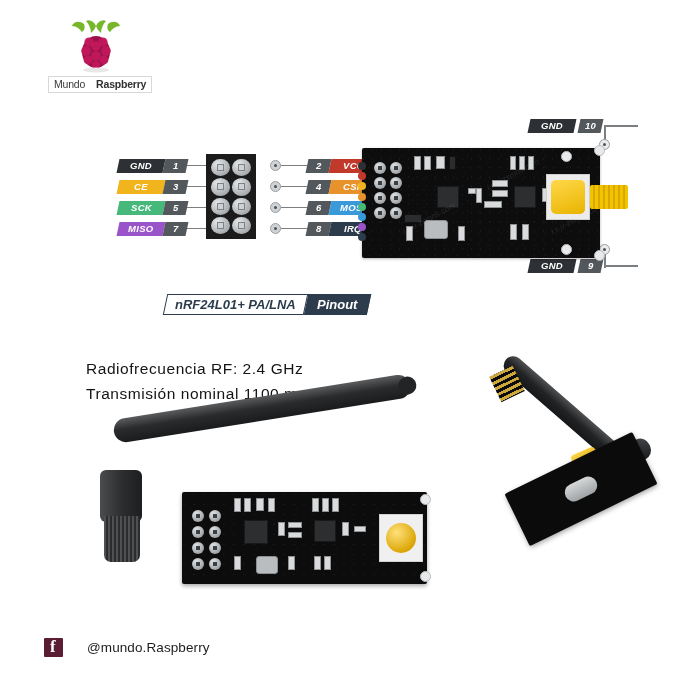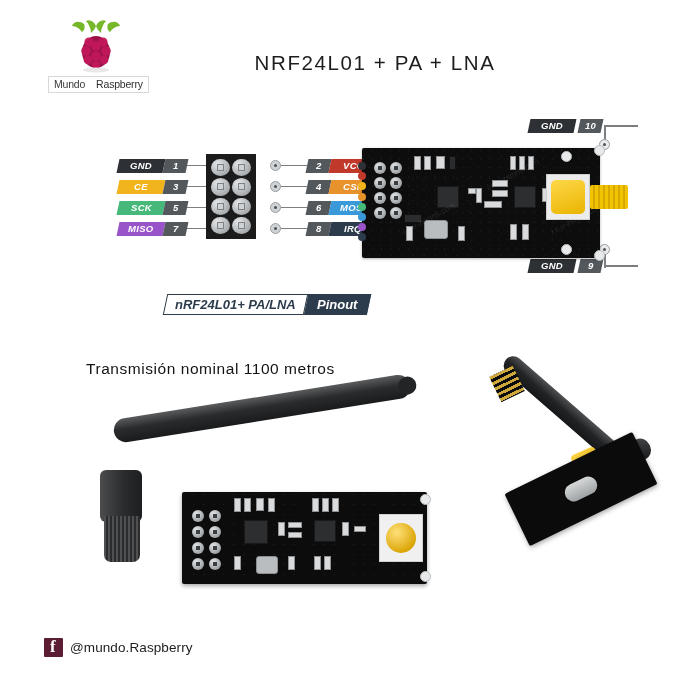--- a/index.html
+++ b/index.html
@@ -15,21 +15,21 @@
   
   .logo-wrap{position:absolute;left:48px;top:18px;width:96px;height:82px;text-align:center;}
   .berry{position:relative;width:58px;height:56px;margin:0 auto;}
   .logo-caption{
     margin-top:2px;display:inline-block;
     font-family:"Liberation Sans",sans-serif;
     font-size:10.5px;letter-spacing:-0.2px;color:#3a3a3a;
     border:1px solid #d8d8d8;background:#fff;padding:1px 5px 2px 5px;
     white-space:nowrap;
   }
-  .logo-caption b{font-weight:normal;color:#2f2f2f;margin-left:11px;}
+  .logo-caption b{font-weight:bold;color:#2f2f2f;margin-left:11px;}
   .title-block{
     position:absolute;left:225px;top:48px;width:300px;text-align:center;
     color:#1d1d1d;line-height:1.42;
   }
   .title-line1{font-size:19.5px;letter-spacing:2.2px;font-weight:normal;}
   .title-line2{font-size:20.5px;letter-spacing:1.6px;font-weight:normal;}
 
   
   .pinout{position:absolute;left:118px;top:150px;width:250px;height:110px;}
   .pin-col{position:absolute;top:8px;display:flex;flex-direction:column;gap:6px;}
@@ -89,21 +89,21 @@
     background:#2c3c4c;color:#fff;font-size:13px;font-weight:bold;font-style:italic;
     display:flex;align-items:center;padding:0 11px;border:1.4px solid #2c3c4c;border-left:none;
   }
   .banner span{display:inline-block;transform:skewX(12deg);}
 
   
   .spec{position:absolute;left:86px;top:356px;color:#141414;line-height:1.62;}
   .spec div{font-size:15.5px;letter-spacing:0.55px;}
 
   
-  .footer{position:absolute;left:44px;top:638px;display:flex;align-items:center;gap:7px;}
+  .footer{position:absolute;left:44px;top:638px;display:flex;align-items:center;gap:24px;}
   .fb{width:19px;height:19px;background:#5b1d33;position:relative;border-radius:1px;}
   .fb:after{
     content:"f";position:absolute;left:6px;top:-1px;color:#fff;
     font-family:"Liberation Serif",serif;font-weight:bold;font-size:17px;
   }
   .fb-text{font-size:13.5px;color:#1d1d1d;letter-spacing:0.1px;}
 
   
   .pcb-top{position:absolute;left:362px;top:148px;width:238px;height:110px;}
   .pcb-body{position:absolute;inset:0;background:#0d0d0d;border-radius:2px;
@@ -204,21 +204,20 @@
             <circle cx="37" cy="42" r="4.4"></circle>
           <circle cx="29" cy="47" r="4"></circle>
         </g>
         <ellipse cx="29" cy="52" rx="13" ry="2.4" fill="#e8e8e8"></ellipse>
       </svg>
     </div>
     <span class="logo-caption"><span>Mundo</span><b>Raspberry</b></span>
   </div>
 
   <div class="title-block">
-    <div class="title-line2">NRF24L01 + PA + LNA</div>
   </div>
 
   <div class="pinout">
 
     <div class="pin-col left">
       <div class="pin-row">
         <span class="chip name skew" style="background:#2d3034"><span>GND</span></span>
         <span class="chip num skew"><span>1</span></span>
         <span class="lead"></span>
         <span class="pad"></span>
@@ -399,20 +398,21 @@
   <div class="banner">
     <div class="b1">
         <span>nRF24L01+ PA/LNA</span>
       </div>
     <div class="b2">
         <span>Pinout</span>
       </div>
   </div>
 
   <div class="spec">
+    <div>Radiofrecuencia RF: 2.4 GHz</div>
     <div>Transmisión nominal 1100 metros</div>
   </div>
 
   <div class="photo-a">
     <div class="ant-rod"></div>
     <div class="ant-hinge"></div>
     <div class="ant-knurl"></div>
 
     <div class="pcb-b">
       <div class="padgrid" style="left:10px;top:18px;gap:4px 5px;">

